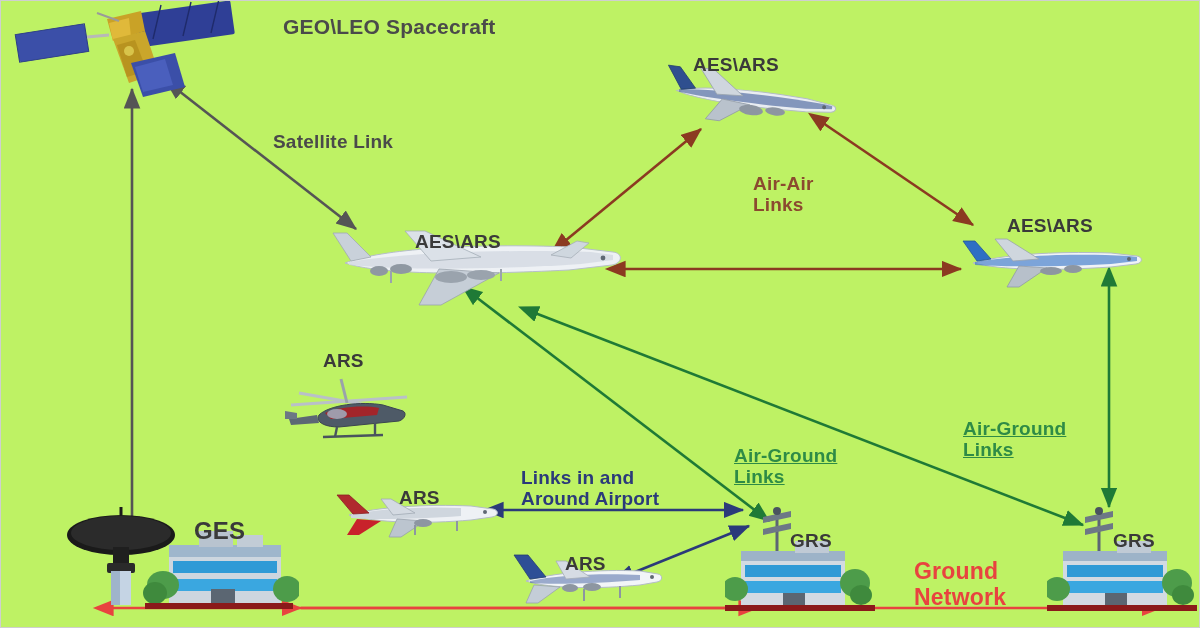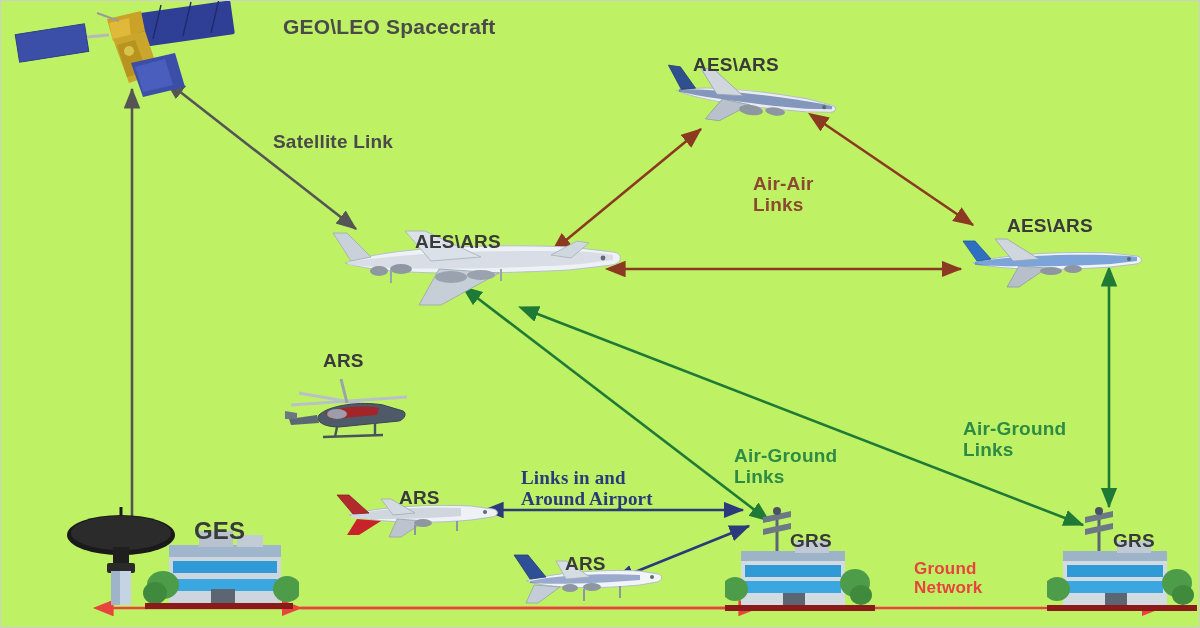--- a/index.html
+++ b/index.html
@@ -29,22 +29,22 @@
     position: absolute;
     font-family: "Liberation Sans", sans-serif;
     font-weight: bold;
     white-space: pre;
     line-height: 1.12;
     letter-spacing: 0.2px;
   }
   .lbl-dark   { color: #3a3a3a; margin-top: 8px; }
   .lbl-title  { color: #4a4a4a; }
   .lbl-brown  { color: #8b4a2f; }
-  .lbl-green  { color: #2e8b46; }
-  .lbl-navy   { color: #2b3a7a; font-family: Liberation Serif, serif; }
+  .lbl-green  { color: #2e8b46; text-decoration: underline; }
+  .lbl-navy   { color: #2b3a7a; }
   .lbl-red    { color: #e8433f; }
 
   .node {
     position: absolute;
   }
   .node svg { display: block; }
 </style>
 </head>
 <body>
 
@@ -332,16 +332,16 @@
 
   <div class="lbl lbl-green" style="left:733px; top:444px; font-size:19px;">Air-Ground
 Links</div>
 
   <div class="lbl lbl-green" style="left:962px; top:417px; font-size:19px;">Air-Ground
 Links</div>
 
   <div class="lbl lbl-navy" style="left:520px; top:466px; font-size:19px;">Links in and
 Around Airport</div>
 
-  <div class="lbl lbl-red" style="left:913px; top:558px; font-size:17px;">Ground
+  <div class="lbl lbl-red" style="left:913px; top:558px; font-size:23px;">Ground
 Network</div>
 
 </div>
 
 </body></html>

